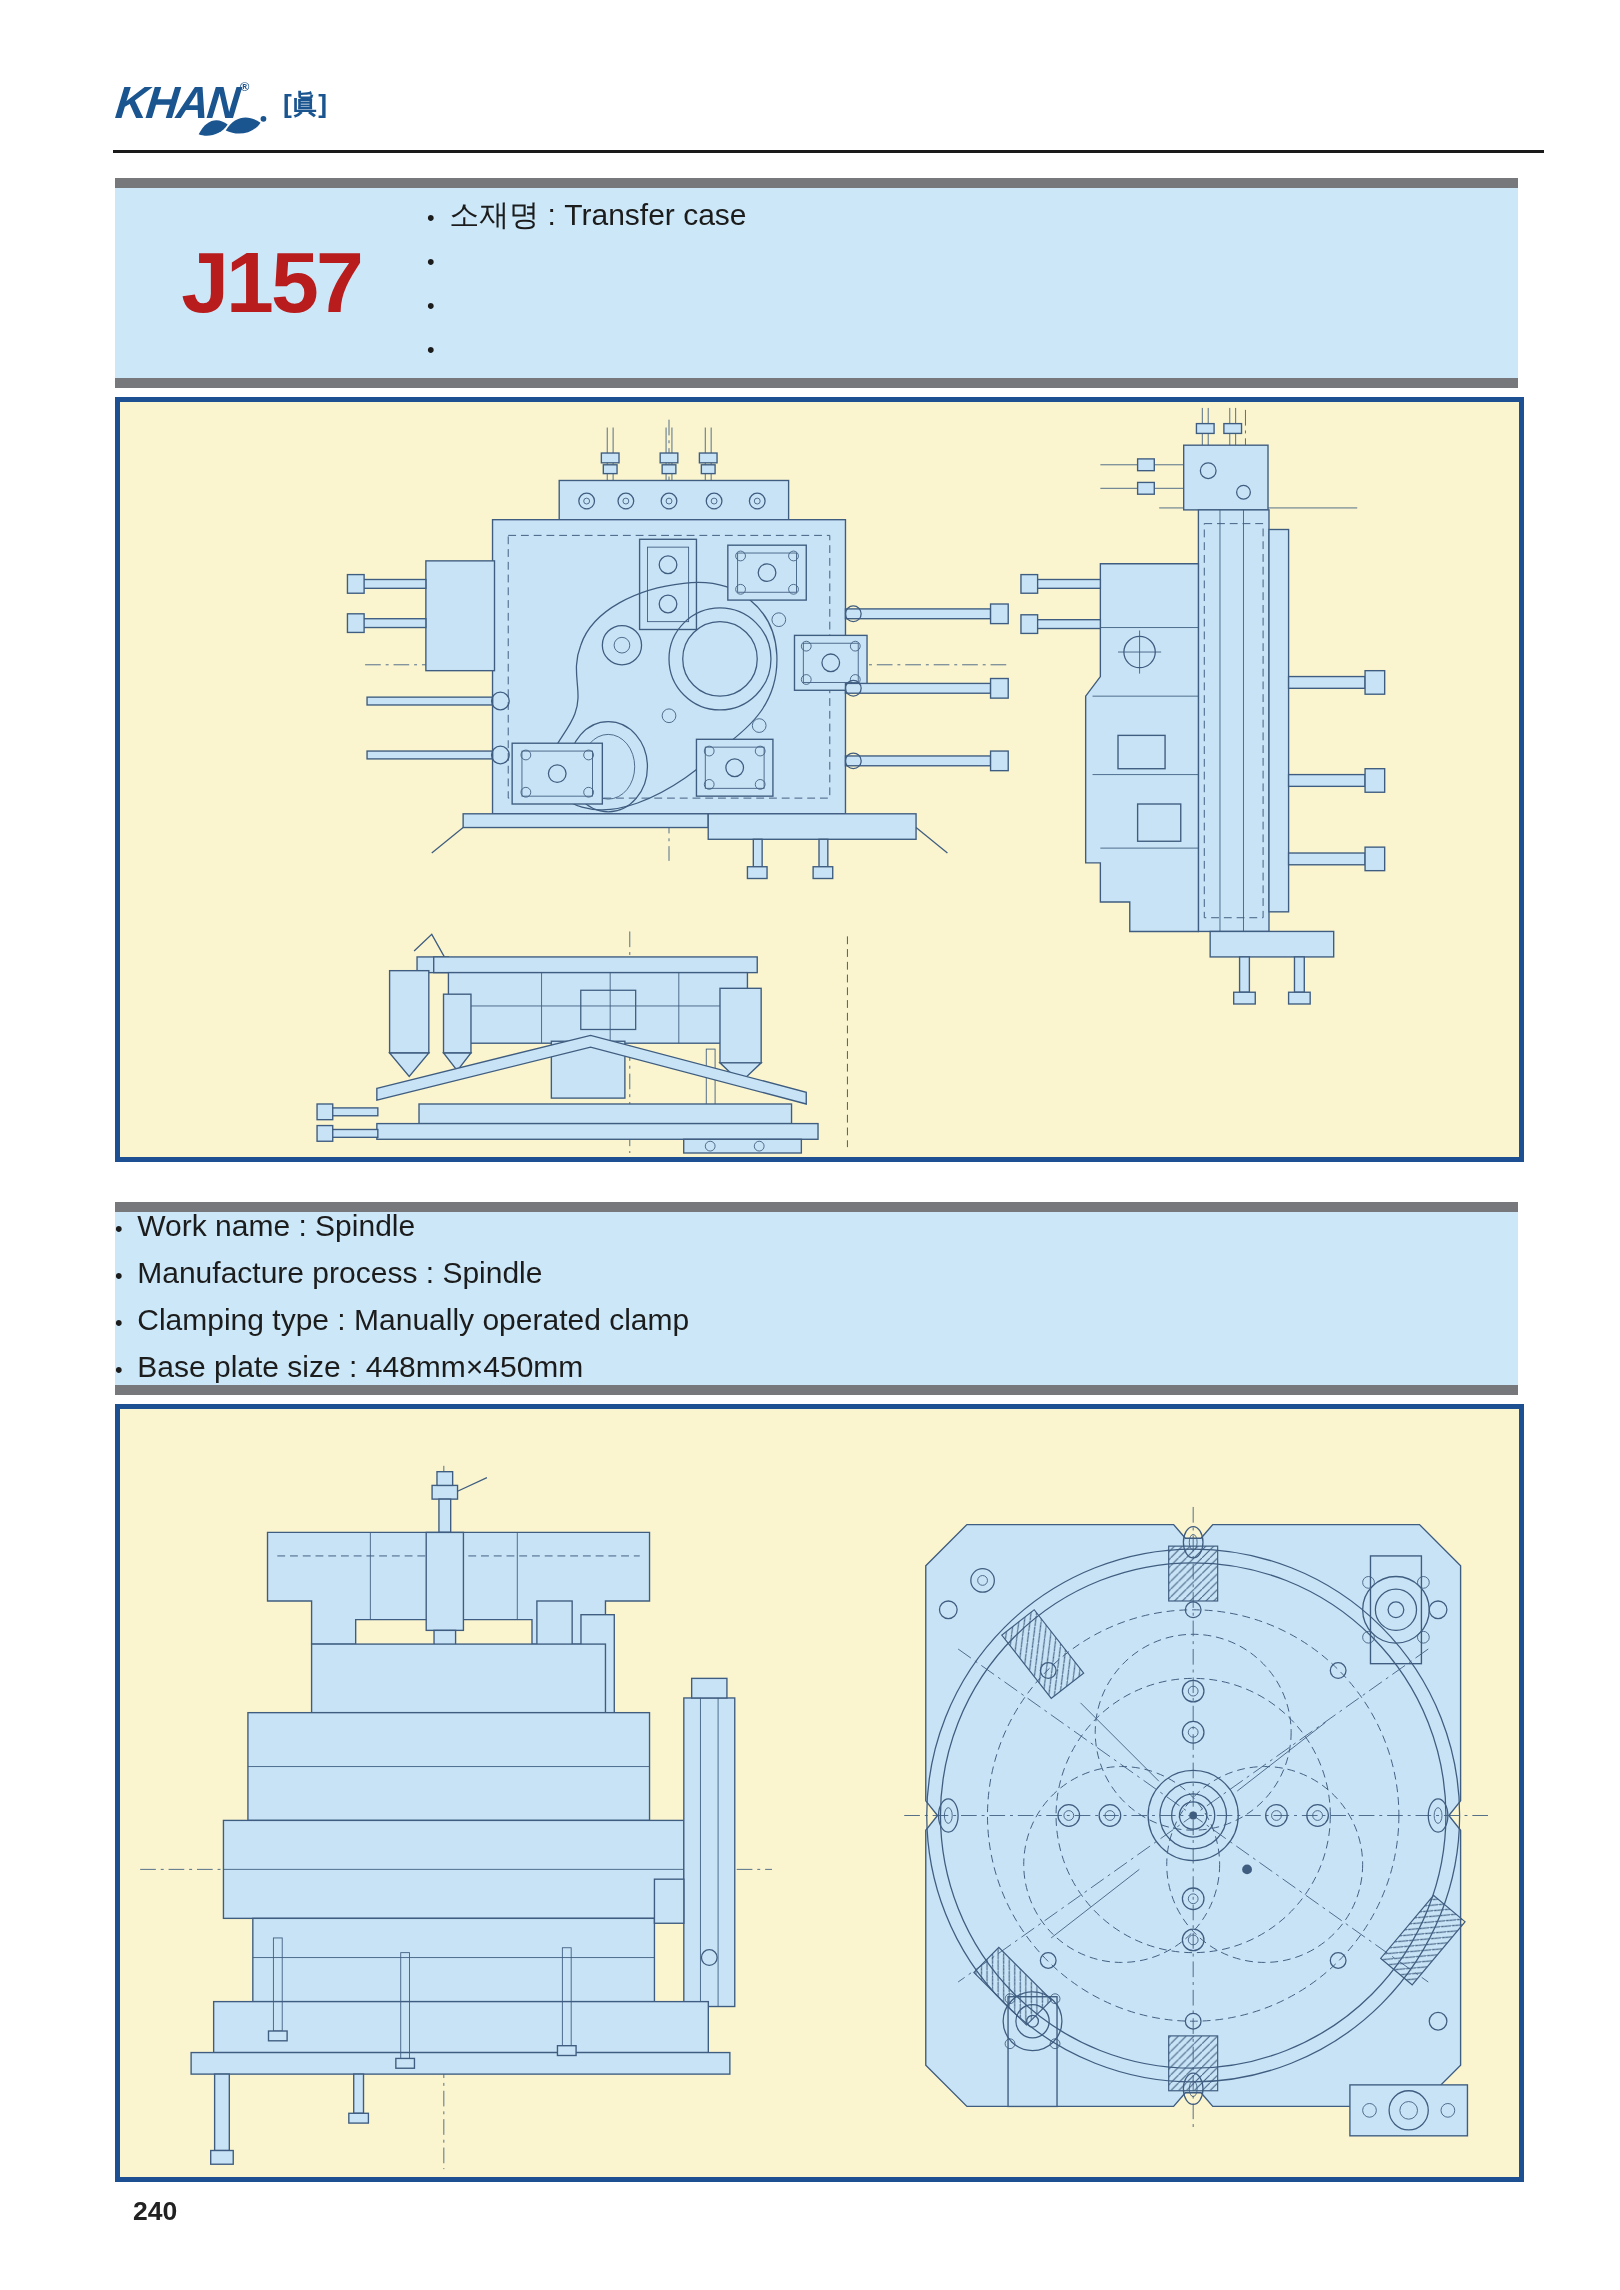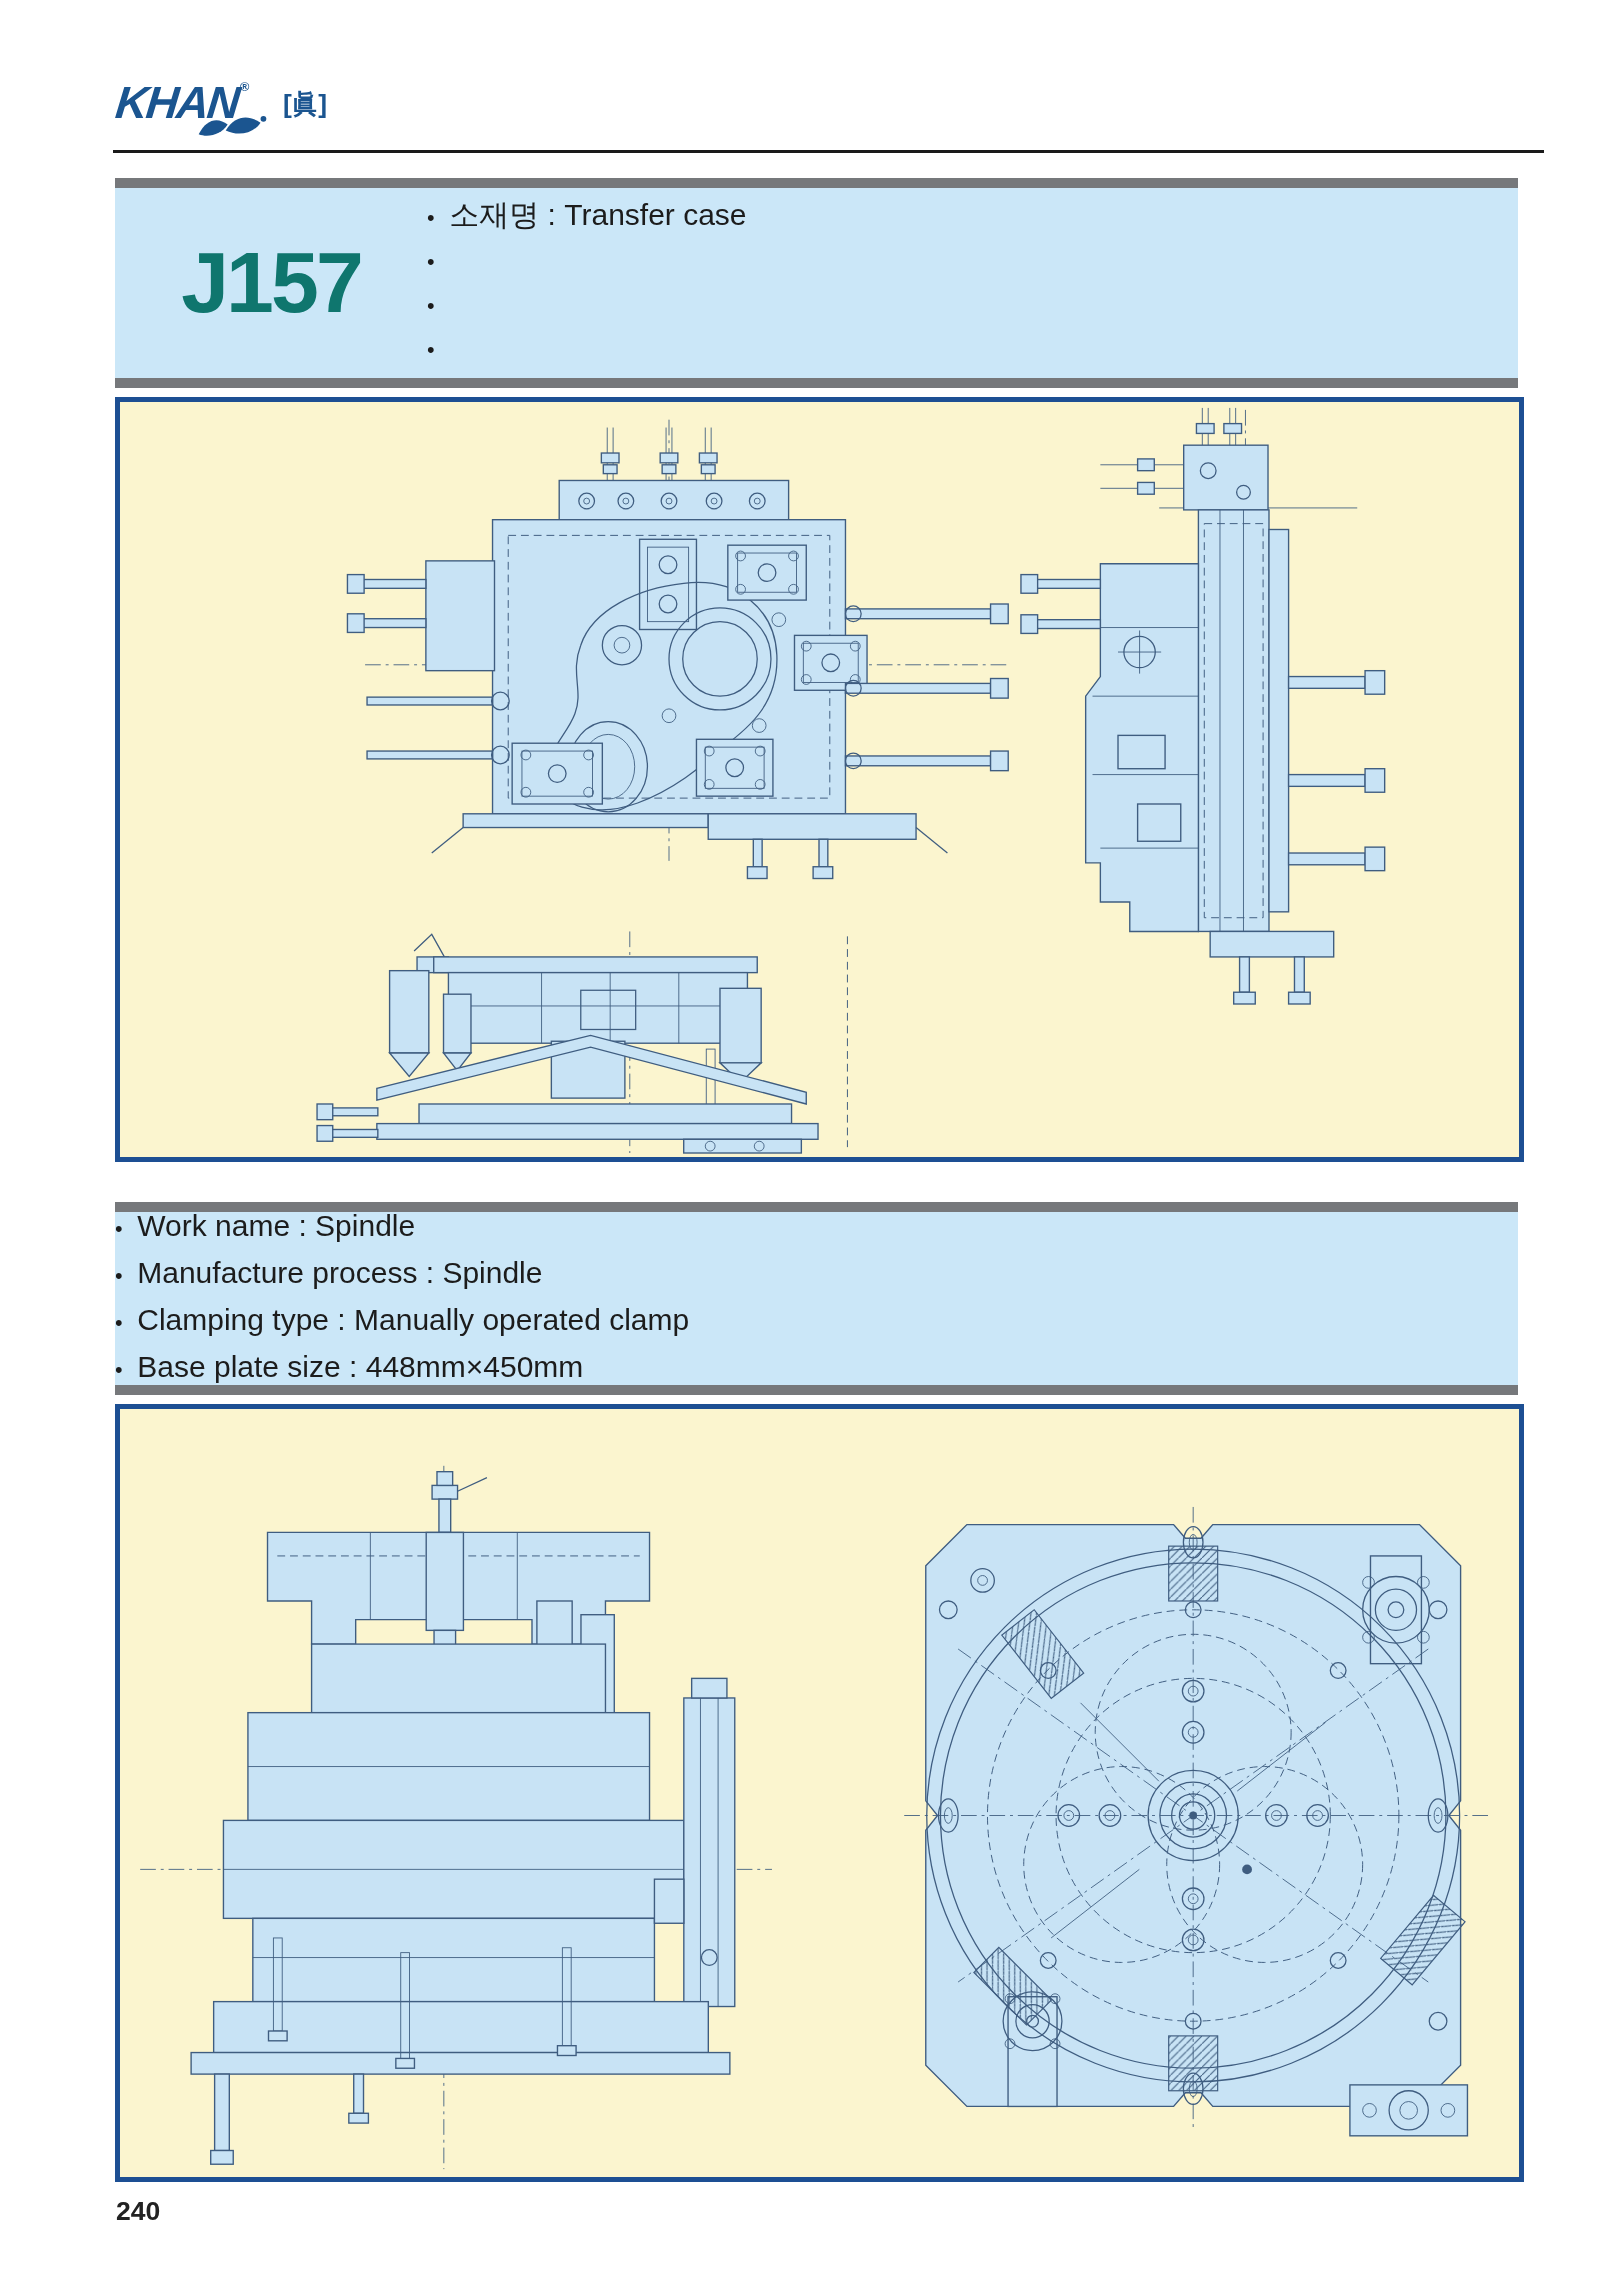--- a/index.html
+++ b/index.html
@@ -21,34 +21,34 @@
   .logo-bracket { font-size:26.5px; font-weight:bold; color:#1b5590; margin-left:13.7px; margin-top:5.9px; }
   .brand-rule { left:113px; top:150px; width:1431px; height:2.9px; background:#1a1a1a; }
 
   
   .spec-header { left:115px; width:1403px; }
   .spec-header .bar { height:9.8px; background:#76787b; }
   .spec-header .spec-body { background:#cbe7f8; display:flex; align-items:center; }
   .hdr1 .spec-body { height:190px; }
   .hdr2 .spec-body { height:173px; }
   .code-col { width:312px; display:flex; justify-content:center; align-items:center; }
-  .model-code { font-size:86px; font-weight:bold; color:#0f766e; letter-spacing:-2.9px; }
+  .model-code { font-size:86px; font-weight:bold; color:#b91c1c; letter-spacing:-2.9px; }
   ul.specs { list-style:none; }
   ul.specs li { font-size:30px; line-height:44px; color:#1c1c1c; display:flex; align-items:baseline; }
   ul.specs .bullet { font-size:21.6px; margin-right:14.7px; color:#1c1c1c; }
 
   
   .panel {
     left:115px; width:1409px; background:#fbf5cf;
     border:5.9px solid #1d4f93;
   }
   .panel svg { display:block; }
 
   
-  .page-number { left:116px; top:2196px; font-size:26.5px; font-weight:bold; color:#222; }
+  .page-number { left:133px; top:2196px; font-size:26.5px; font-weight:bold; color:#222; }
 
   
   .body2 { fill:#c8e3f5; stroke:#3f5d80; stroke-width:1.4; }
   .ln   { fill:none; stroke:#3f5d80; stroke-width:1.3; }
   .lt   { fill:none; stroke:#3f5d80; stroke-width:0.9; }
   .dash { fill:none; stroke:#3f5d80; stroke-width:1; stroke-dasharray:8 5; }
   .cl   { fill:none; stroke:#3f5d80; stroke-width:0.9; stroke-dasharray:16 5 3 5; }
 </style>
 </head>
 <body>

